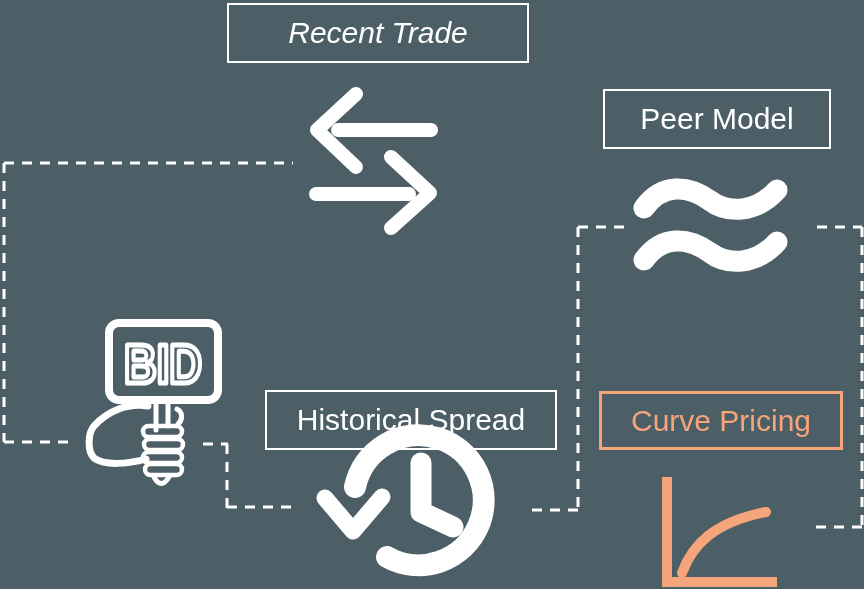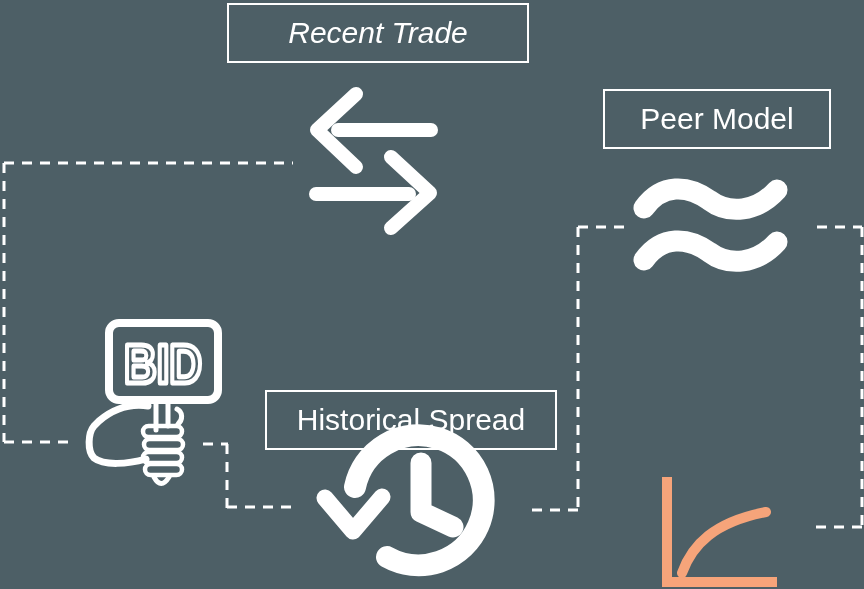--- a/index.html
+++ b/index.html
@@ -95,14 +95,17 @@
 
   <div class="node" style="left:603px;top:89px;width:228px;height:60px;">
     <span>Peer Model</span>
   </div>
 
 
   <div class="node" style="left:265px;top:342px;width:292px;height:60px;margin-top:48px;">
     <span>Historical Spread</span>
   </div>
 
+  <div class="node orange" style="left:599px;top:391px;width:244px;height:59px;">
+    <span>Curve Pricing</span>
+  </div>
 
 </div>
 
 </body></html>

